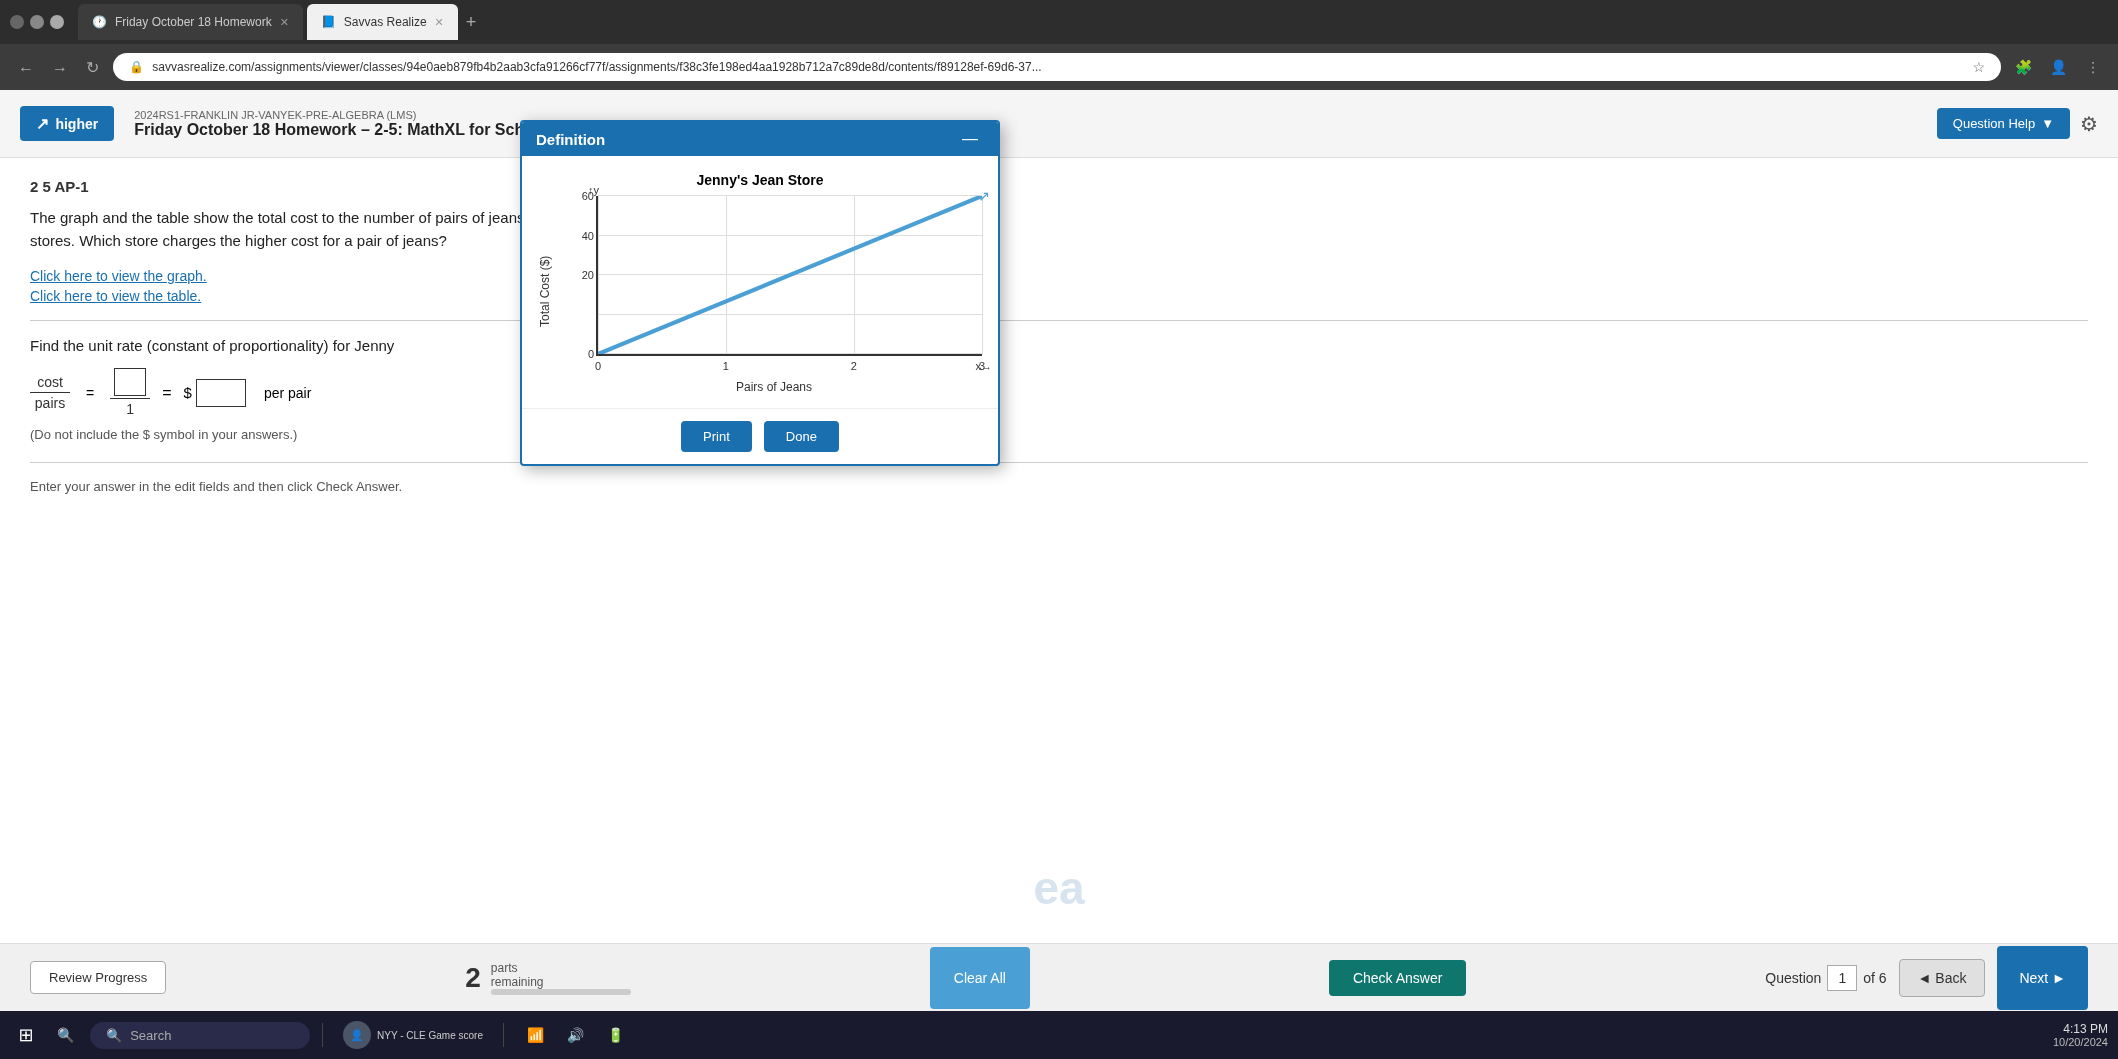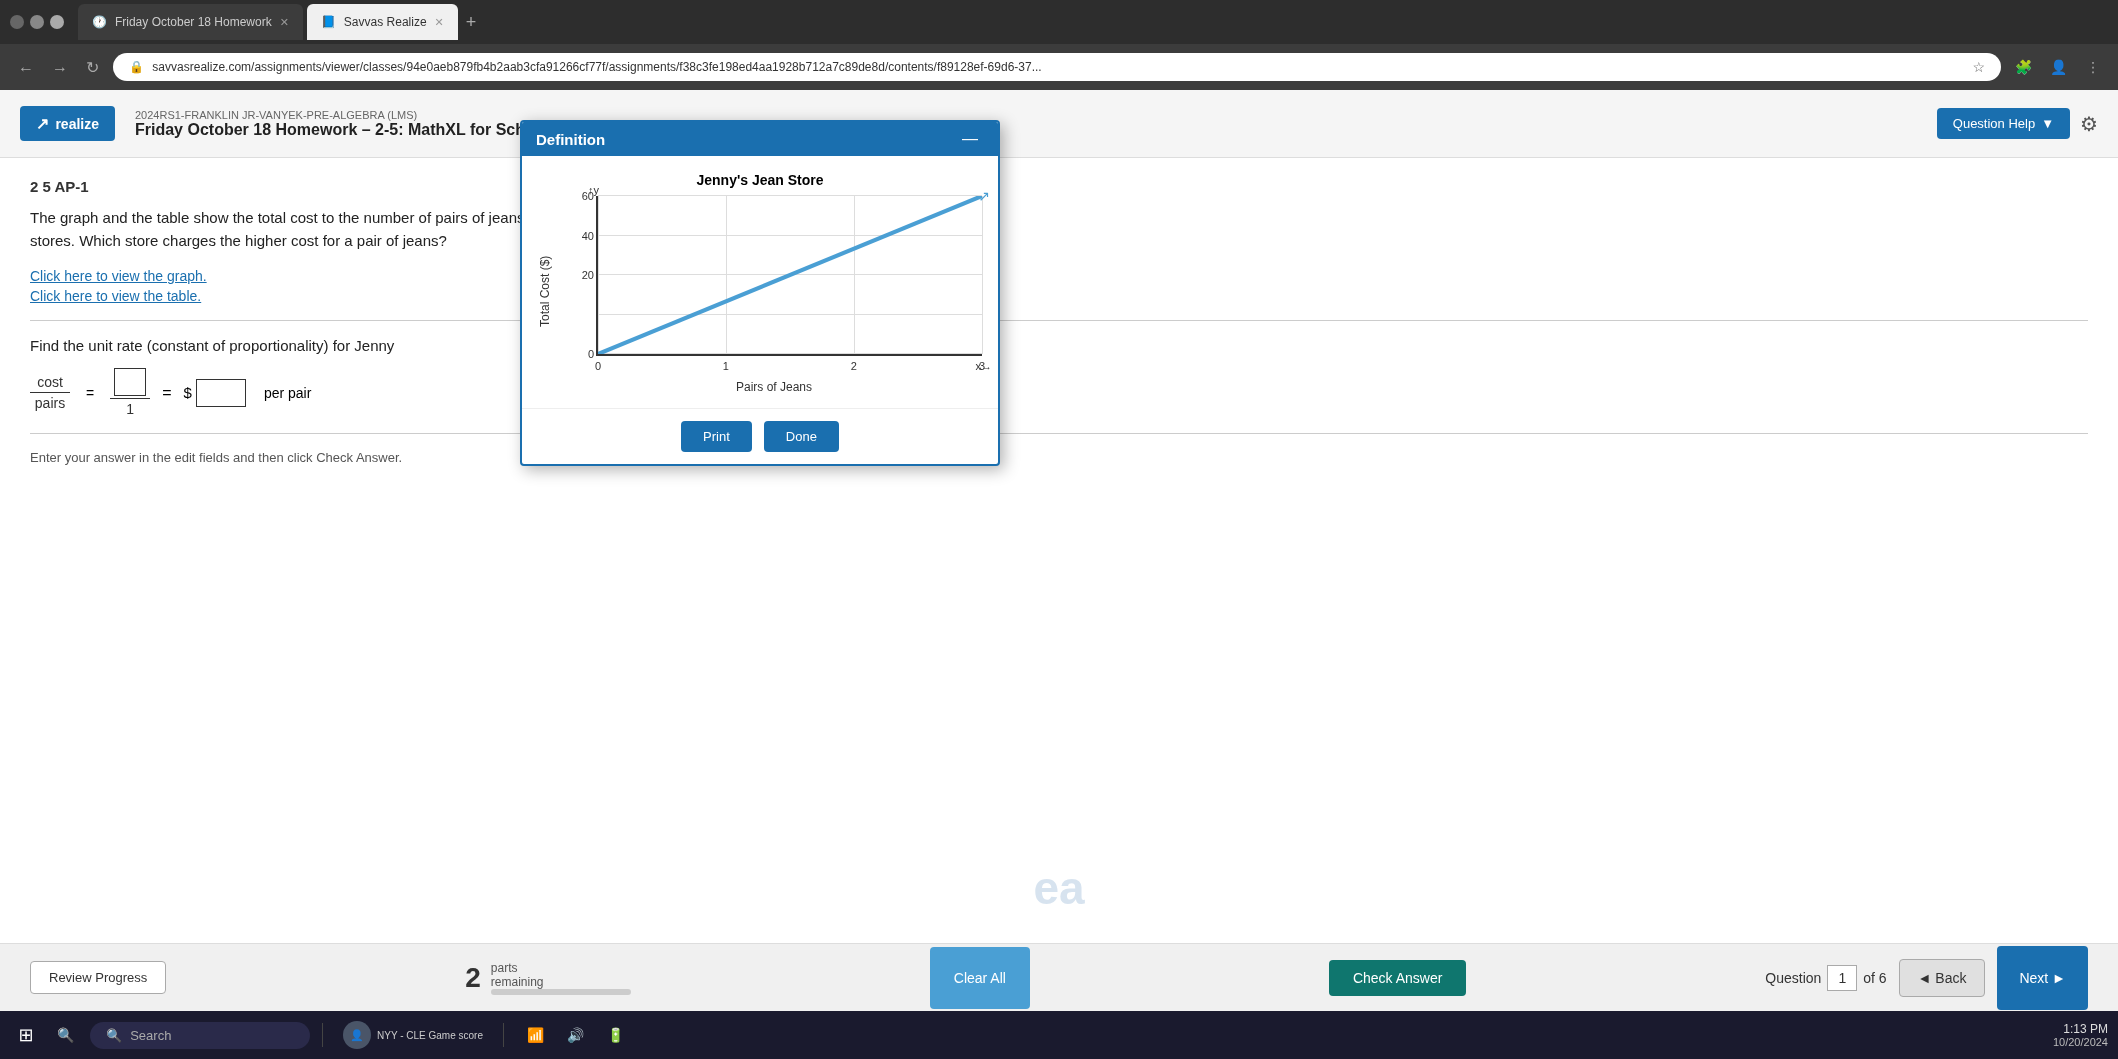--- a/index.html
+++ b/index.html
@@ -601,21 +601,21 @@
     <span class="nav-btn" style="font-size:14px">👤</span>
     <span class="nav-btn" style="font-size:14px">⋮</span>
   </div>
 </div>
 
 <div style="position:relative; background:#fff; height: calc(1059px - 90px - 48px); overflow:hidden;">
 
   <div class="savvas-header">
     <div class="savvas-logo">
       <span class="logo-icon">↗</span>
-      <span>realize</span>
+      <span>higher</span>
     </div>
     <div class="header-title-area">
       <div class="header-subtitle">2024RS1-FRANKLIN JR-VANYEK-PRE-ALGEBRA (LMS)</div>
       <div class="header-title">Friday October 18 Homework – 2-5: MathXL for School: Additional Practice (LMS graded)</div>
     </div>
     <div class="header-right">
       <button class="question-help-btn">
         <span>Question Help</span>
         <span>▼</span>
       </button>
@@ -651,20 +651,21 @@
         <span class="fraction-bottom">1</span>
       </div>
       <span class="equals-sign">=</span>
       <div class="dollar-input-area">
         <span class="dollar-sign">$</span>
         <div class="input-box"></div>
       </div>
       <span class="per-pair-text">per pair</span>
     </div>
 
+    <div class="note-text">(Do not include the $ symbol in your answers.)</div>
     <hr class="divider">
     <div class="enter-answer-text">Enter your answer in the edit fields and then click Check Answer.</div>
   </div>
 
   <div class="modal">
     <div class="modal-header">
       <span class="modal-title">Definition</span>
       <span class="modal-minimize">—</span>
     </div>
     <div class="modal-body">
@@ -766,17 +767,17 @@
   </div>
   <div class="taskbar-sep"></div>
 
   <div style="display:flex; gap:8px; margin-left:4px;">
     <span class="taskbar-icon" style="font-size:14px">📶</span>
     <span class="taskbar-icon" style="font-size:14px">🔊</span>
     <span class="taskbar-icon" style="font-size:14px">🔋</span>
   </div>
   <div class="taskbar-right">
     <div class="taskbar-time">
-      <div style="font-size:12px; color:#ddd;">1:13 PM</div>
+      <div style="font-size:12px; color:#ddd;">4:13 PM</div>
       <div style="font-size:11px; color:#bbb;">10/20/2024</div>
     </div>
   </div>
 </div>
 
 </body></html>

